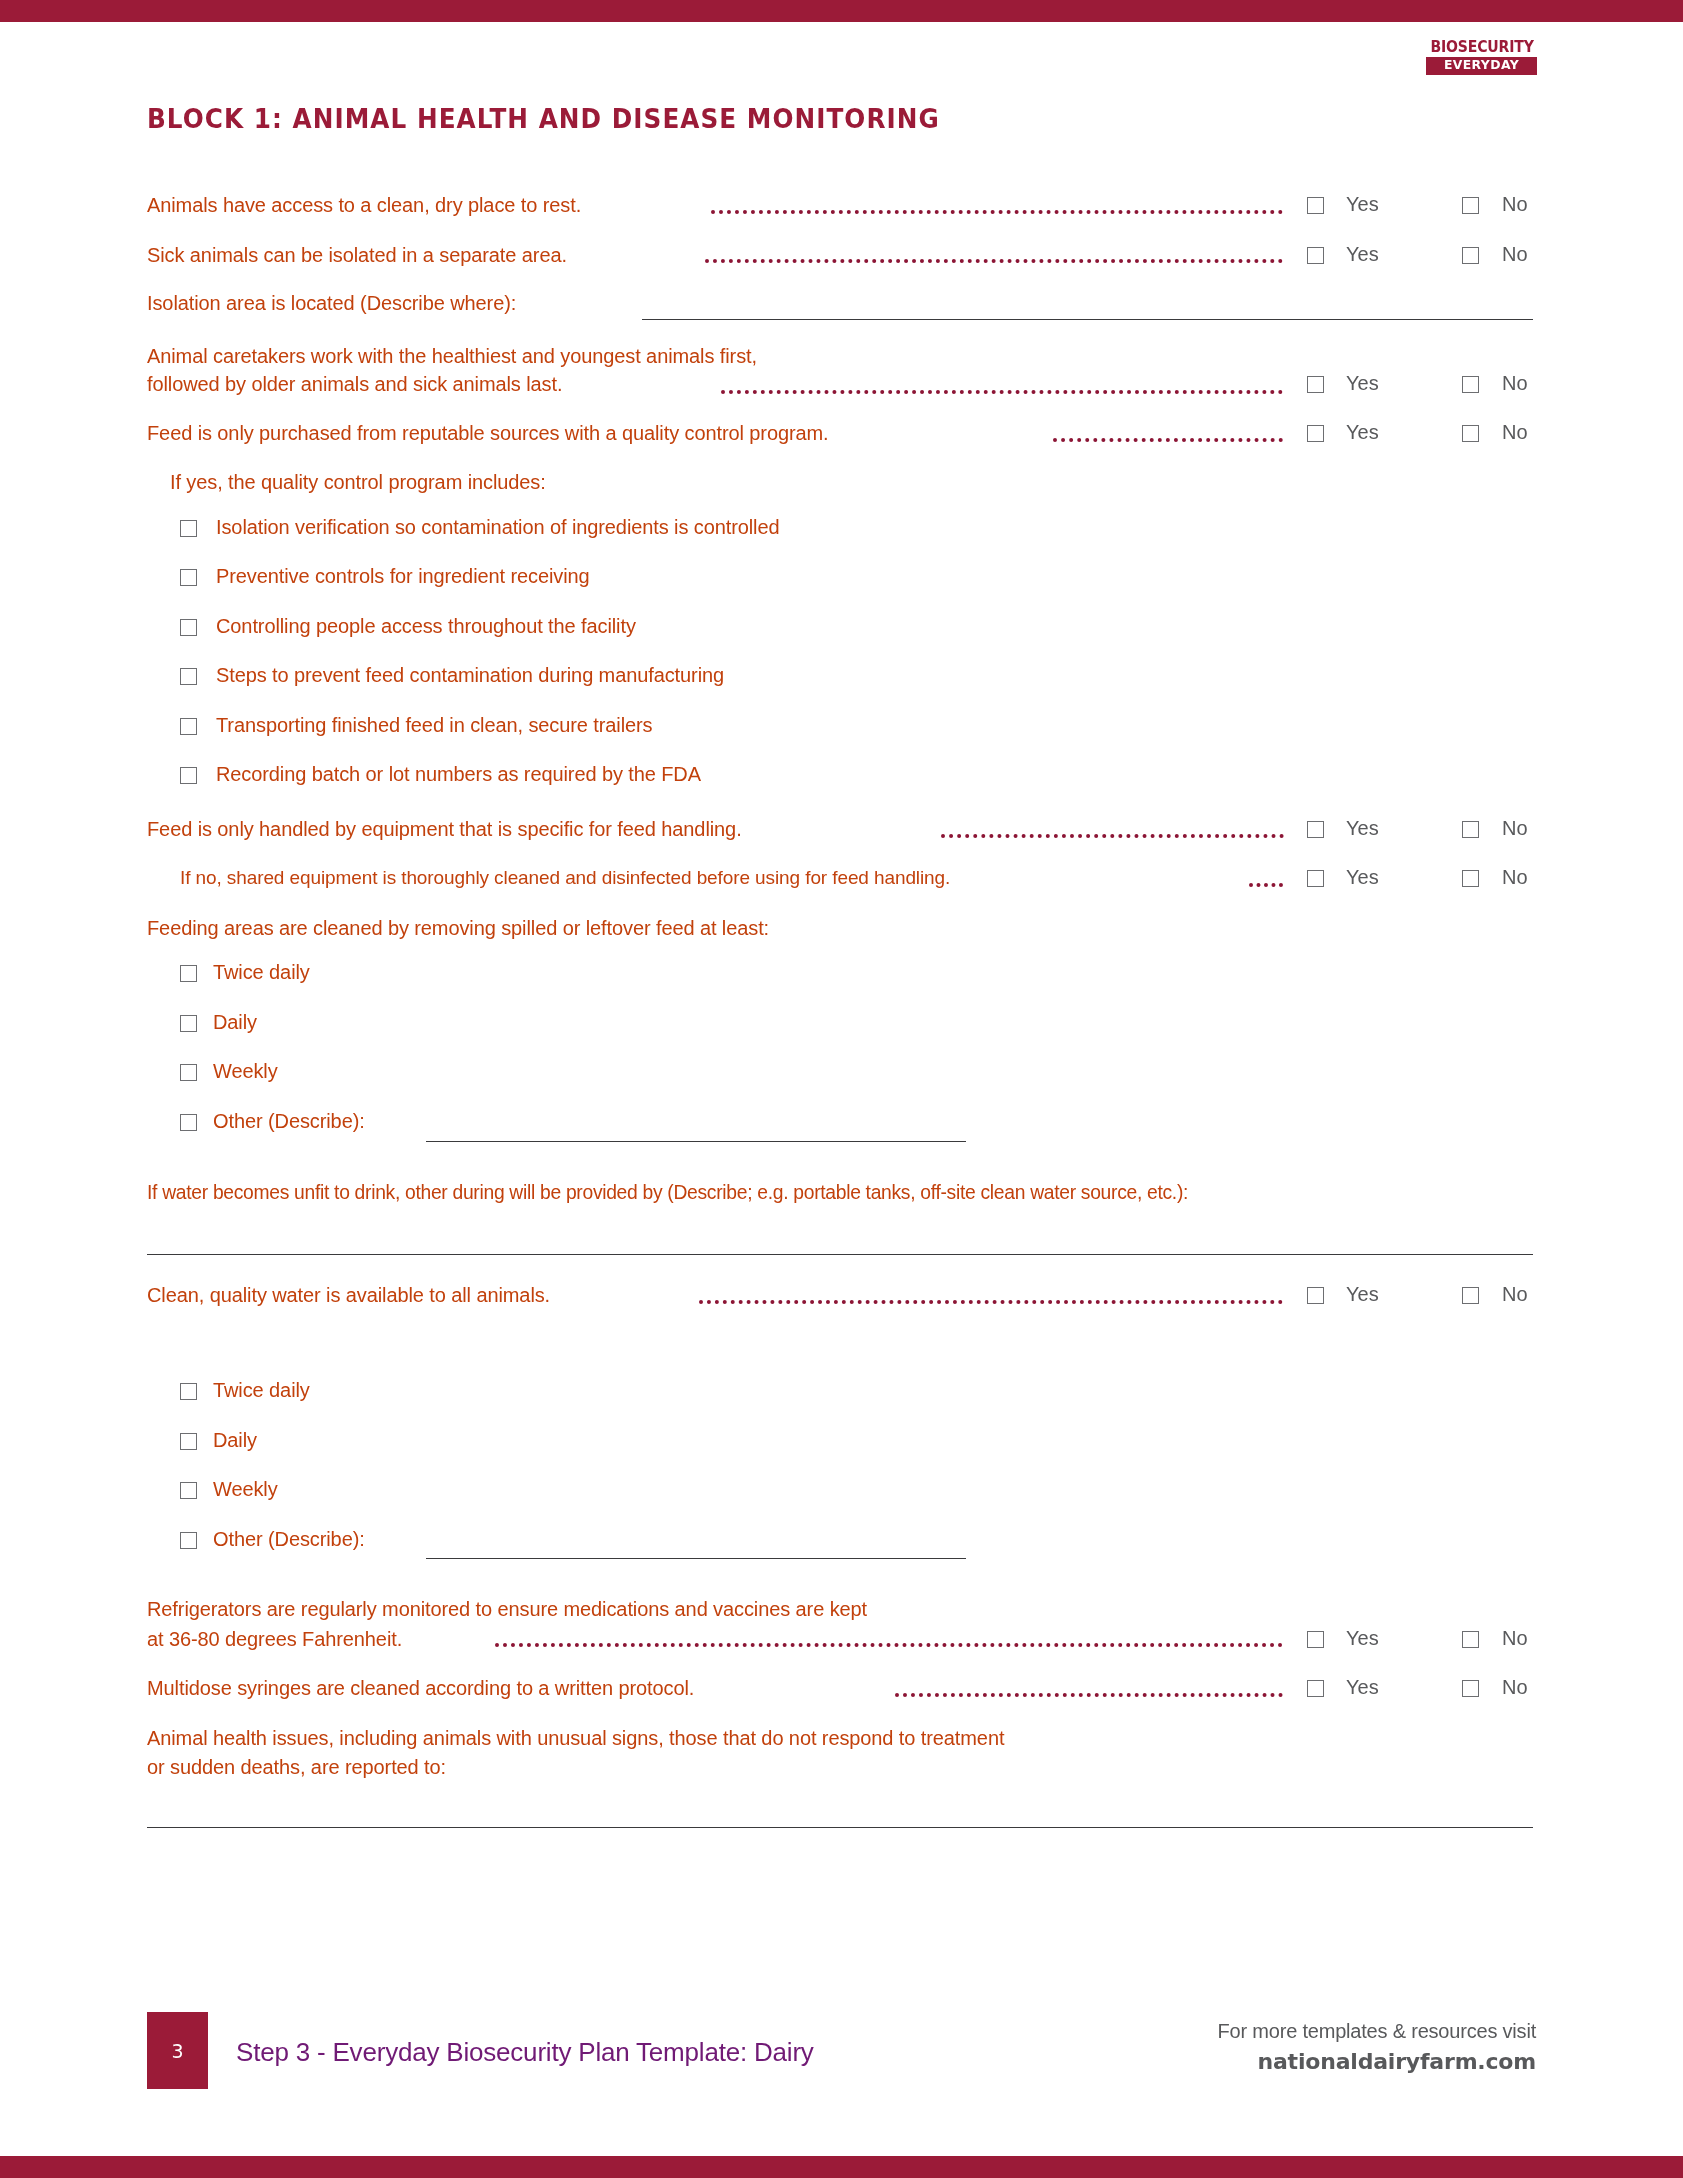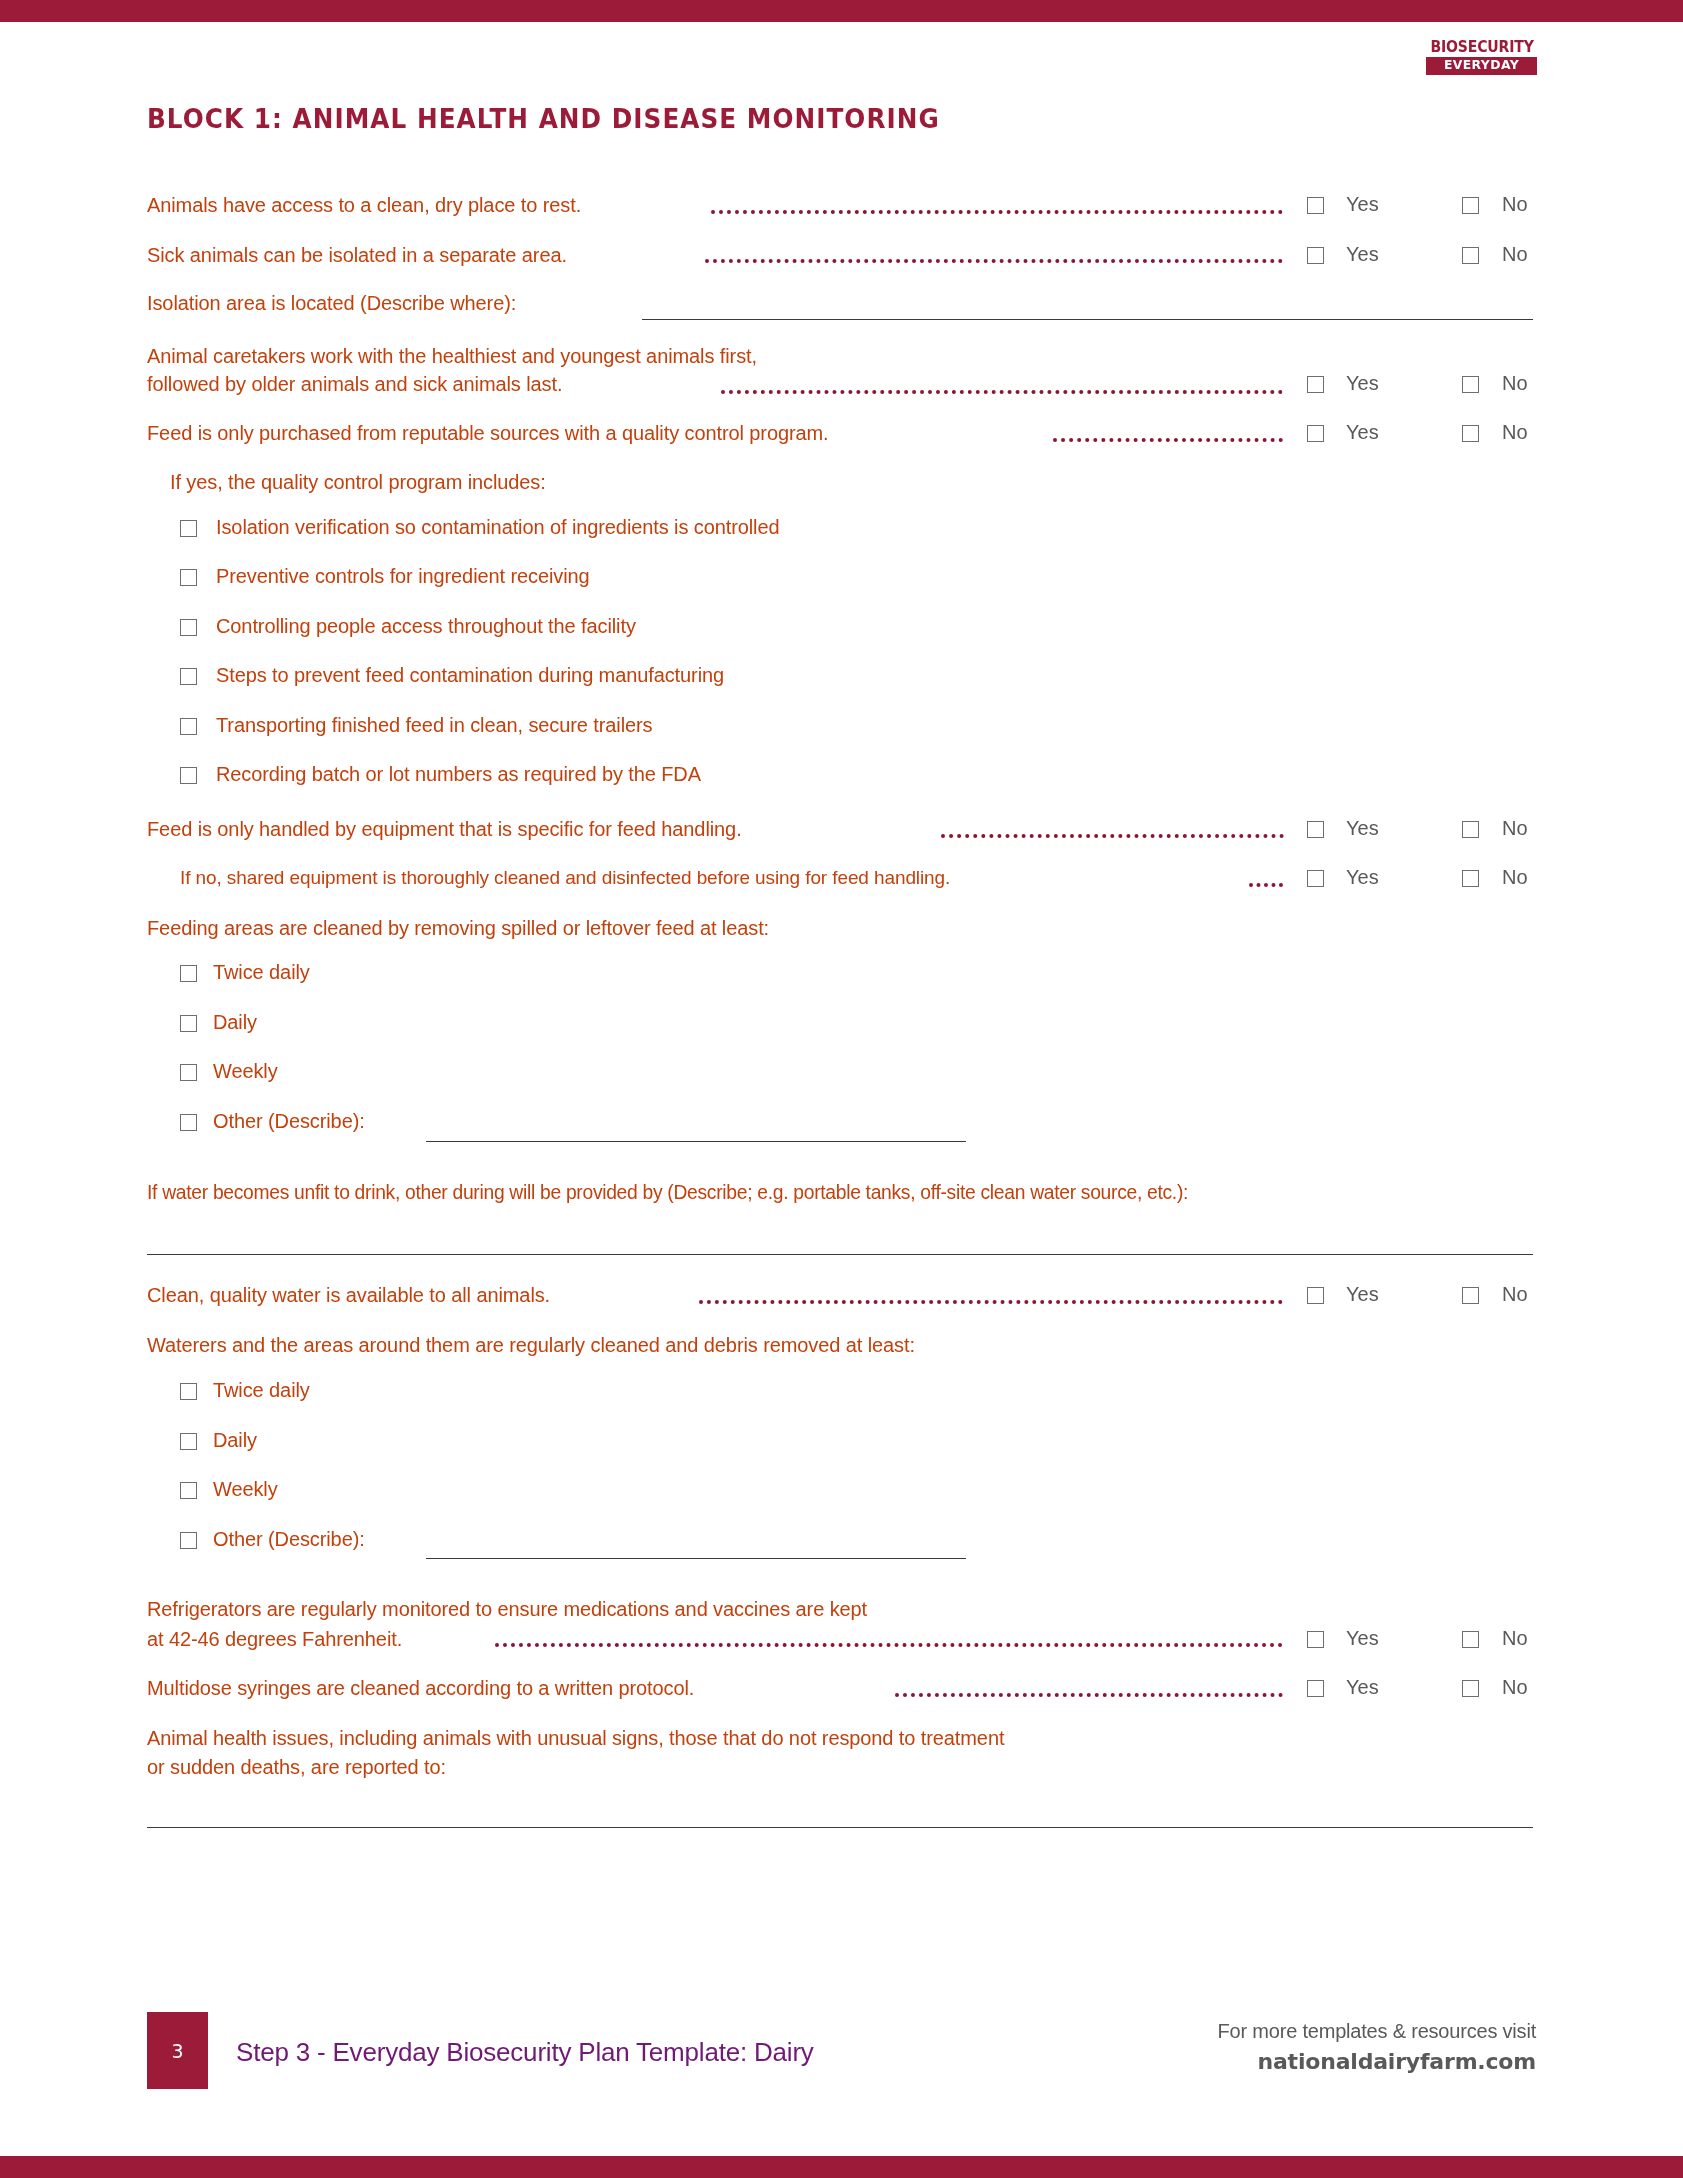--- a/index.html
+++ b/index.html
@@ -264,37 +264,36 @@
   <div class="q tight" style="left:147px; top:1181px; font-size:19.3px;">If water becomes unfit to drink, other during will be provided by (Describe; e.g. portable tanks, off-site clean water source, etc.):</div>
   <div class="rule" style="left:147px; top:1254px; width:1386px;"></div>
 
   <div class="q" style="left:147px; top:1283px;">Clean, quality water is available to all animals.</div>
   <div class="leader" style="left:699px; top:1296px; width:584px;"></div>
   <div class="cbox" style="left:1307px; top:1287px;"></div>
   <div class="ynlabel" style="left:1346px; top:1283px;">Yes</div>
   <div class="cbox" style="left:1462px; top:1287px;"></div>
   <div class="ynlabel" style="left:1502px; top:1283px;">No</div>
 
-  <div class="q" style="left:147px; top:1333px;">Waterers and the areas around them are regularly cleaned and debris removed at least:</div>
 
   <div class="cbox" style="left:180px; top:1383px;"></div>
   <div class="q" style="left:213px; top:1378px;">Twice daily</div>
 
   <div class="cbox" style="left:180px; top:1433px;"></div>
   <div class="q" style="left:213px; top:1428px;">Daily</div>
 
   <div class="cbox" style="left:180px; top:1482px;"></div>
   <div class="q" style="left:213px; top:1477px;">Weekly</div>
 
   <div class="cbox" style="left:180px; top:1532px;"></div>
   <div class="q" style="left:213px; top:1527px;">Other (Describe):</div>
   <div class="rule" style="left:426px; top:1558px; width:540px;"></div>
 
   <div class="q" style="left:147px; top:1597px;">Refrigerators are regularly monitored to ensure medications and vaccines are kept</div>
-  <div class="q" style="left:147px; top:1627px;">at 42-46 degrees Fahrenheit.</div>
+  <div class="q" style="left:147px; top:1627px;">at 36-80 degrees Fahrenheit.</div>
   <div class="leader" style="left:495px; top:1639px; width:788px;"></div>
   <div class="cbox" style="left:1307px; top:1631px;"></div>
   <div class="ynlabel" style="left:1346px; top:1627px;">Yes</div>
   <div class="cbox" style="left:1462px; top:1631px;"></div>
   <div class="ynlabel" style="left:1502px; top:1627px;">No</div>
 
   <div class="q" style="left:147px; top:1676px;">Multidose syringes are cleaned according to a written protocol.</div>
   <div class="leader" style="left:895px; top:1689px; width:388px;"></div>
   <div class="cbox" style="left:1307px; top:1680px;"></div>
   <div class="ynlabel" style="left:1346px; top:1676px;">Yes</div>

